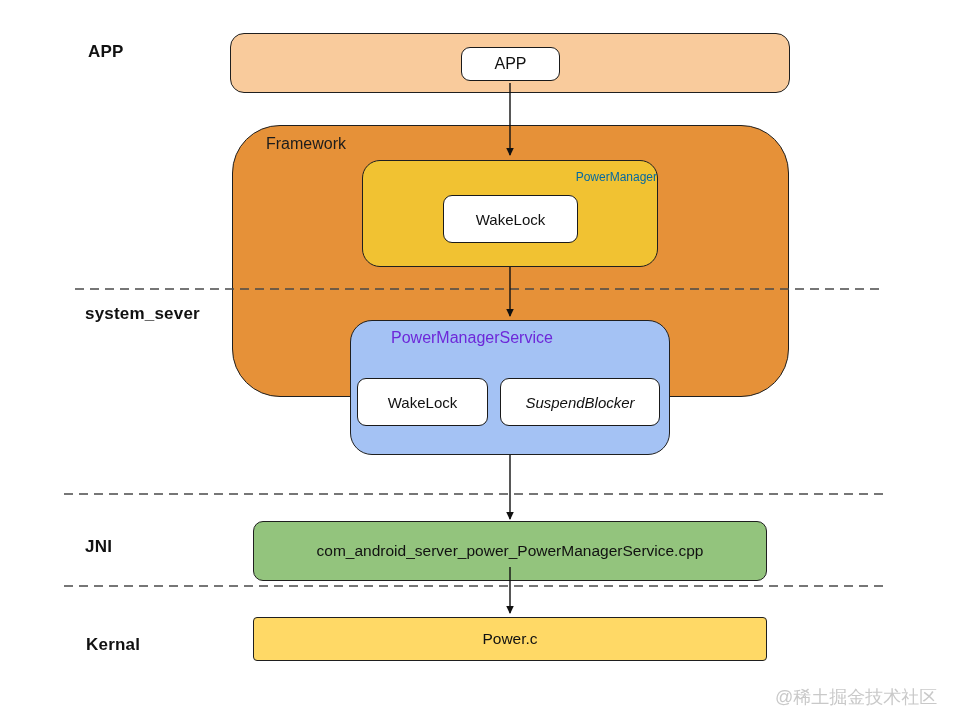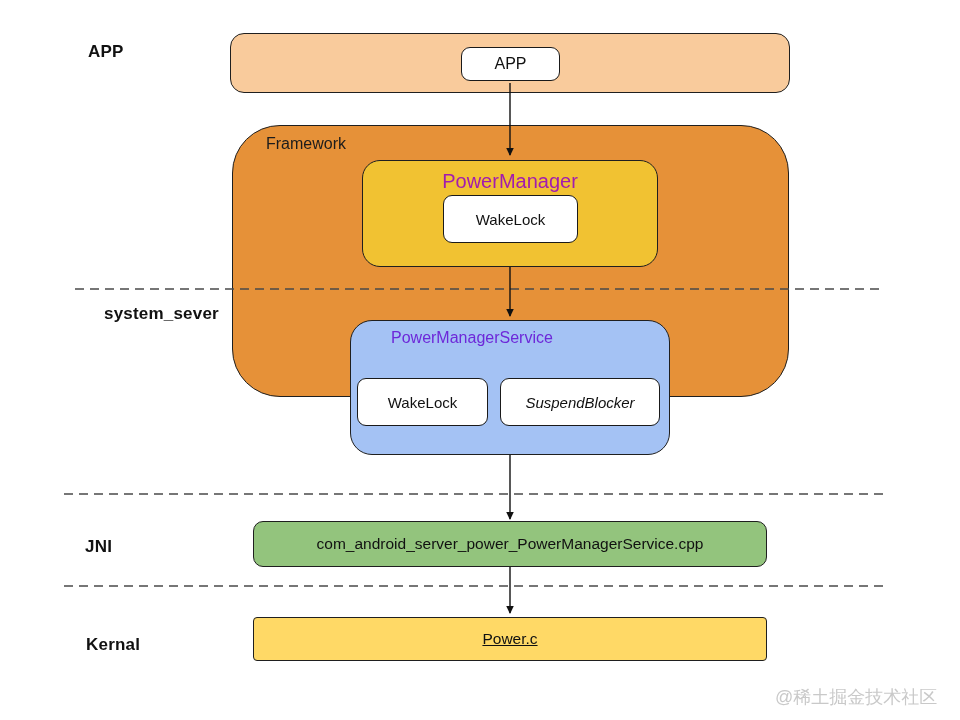--- a/index.html
+++ b/index.html
@@ -44,50 +44,50 @@
   #app-layer-box { left: 230px; top: 33px; width: 560px; height: 60px; border-radius: 14px; }
   #app-node { left: 461px; top: 47px; width: 99px; height: 34px; font-size: 16px; }
   #framework-box { left: 232px; top: 125px; width: 557px; height: 272px; border-radius: 48px; }
   #framework-label {
     position: absolute; left: 33px; top: 9px;
     font-size: 16px; color: #1c1c1c;
   }
   #power-manager-box { left: 362px; top: 160px; width: 296px; height: 107px; border-radius: 18px; }
   #power-manager-title {
     position: absolute; left: 0; right: 0; top: 9px;
-    text-align: center; font-size: 20px; color: #a21caf;
+    text-align: right; font-size: 12px; color: #0369a1;
   }
   #pm-wakelock-node { left: 443px; top: 195px; width: 135px; height: 48px; }
   #service-box { left: 350px; top: 320px; width: 320px; height: 135px; border-radius: 22px; }
   #service-title {
     position: absolute; left: 40px; top: 8px;
     font-size: 16px; color: #6d28d9;
   }
   #pms-wakelock-node { left: 357px; top: 378px; width: 131px; height: 48px; }
   #pms-suspendblocker-node { left: 500px; top: 378px; width: 160px; height: 48px; font-style: italic; }
-  #jni-file-box { left: 253px; top: 521px; width: 514px; height: 46px; border-radius: 10px; font-size: 15.5px; color: #111111; }
-  #kernel-file-box { left: 253px; top: 617px; width: 514px; height: 44px; border-radius: 4px; font-size: 15.5px; color: #111111; text-decoration: underline; }
+  #jni-file-box { left: 253px; top: 521px; width: 514px; height: 60px; border-radius: 10px; font-size: 15.5px; color: #111111; }
+  #kernel-file-box { left: 253px; top: 617px; width: 514px; height: 44px; border-radius: 4px; font-size: 15.5px; color: #111111; }
   #overlay {
     position: absolute; left: 0; top: 0;
     width: 960px; height: 720px;
     z-index: 10; pointer-events: none;
   }
   #watermark {
     position: absolute; left: 775px; top: 685px;
     font-size: 18px; color: #c9c9c9;
     white-space: nowrap;
   }
 </style>
 </head>
 <body>
 
 <div id="canvas">
 
   <div class="row-label" style="left:88px; top:42px;">APP</div>
-  <div class="row-label" style="left:85px; top:304px;margin-left:19px;">system_sever</div>
+  <div class="row-label" style="left:85px; top:304px;">system_sever</div>
   <div class="row-label" style="left:85px; top:537px;">JNI</div>
   <div class="row-label" style="left:86px; top:615px;margin-top:20px;">Kernal</div>
 
   <div class="node" id="app-layer-box" style="background: rgb(249, 203, 156);"></div>
   <div class="node white-node centered" id="app-node">APP</div>
 
   <div class="node" id="framework-box" style="background: rgb(230, 145, 56);">
     <div id="framework-label">Framework</div>
   </div>
 

